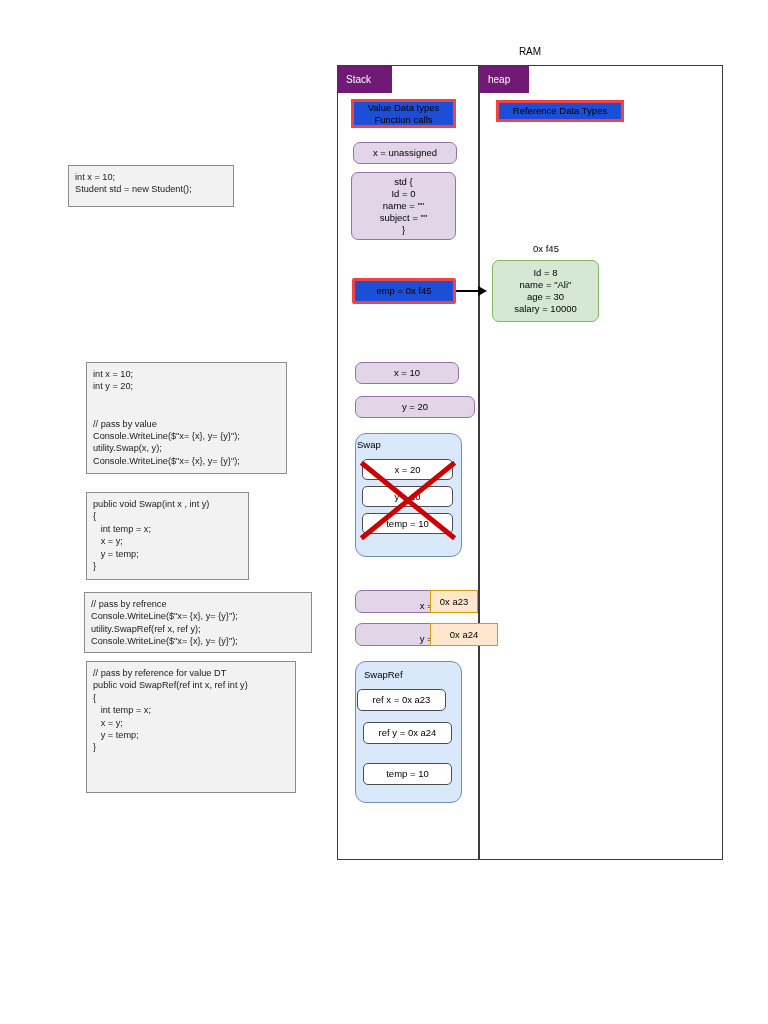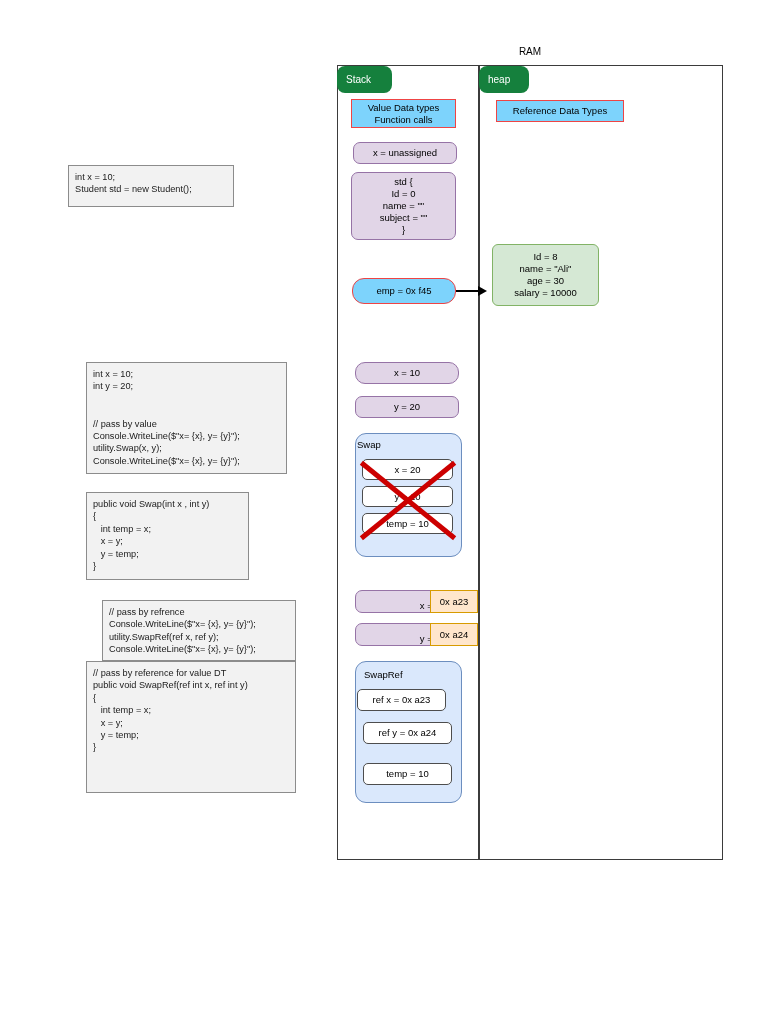--- a/index.html
+++ b/index.html
@@ -48,46 +48,45 @@
     box-sizing: border-box;
     background: #ffffff;
   }
   .ram-divider {
     position: absolute;
     width: 1.6px;
     background: #3b3b3b;
   }
   .section-tab {
     position: absolute;
-    background: #15803d;
+    background: #701a75;
     color: #ffffff;
     font-size: 10px;
     display: flex;
     align-items: center;
     padding-left: 9px;
     box-sizing: border-box;
-    border-radius: 8px;
   }
 
   
   .node {
     position: absolute;
     box-sizing: border-box;
     display: flex;
     flex-direction: column;
     align-items: center;
     justify-content: center;
     font-size: 9.5px;
     line-height: 12px;
     text-align: center;
     white-space: pre-line;
   }
   .n-red {
-    background: #7dd3fc;
-    border: 1px solid #ef4444;
+    background: #1d4ed8;
+    border: 3px solid #ef4444;
   }
   .n-purple {
     background: #e1d5e7;
     border: 1px solid #9673a6;
     border-radius: 7px;
   }
   .n-green {
     background: #d5e8d4;
     border: 1px solid #82b366;
     border-radius: 7px;
@@ -164,21 +163,21 @@
 utility.Swap(x, y);
 Console.WriteLine($"x= {x}, y= {y}");</div>
 
   <div class="code-box" style="left:86px; top:484px; width:163px; height:88px;margin-top:8px;">public void Swap(int x , int y)
 {
    int temp = x;
    x = y;
    y = temp;
 }</div>
 
-  <div class="code-box" style="left:102px; top:592px; width:194px; height:61px;margin-top:8px;">// pass by refrence
+  <div class="code-box" style="left:84px; top:592px; width:228px; height:61px;">// pass by refrence
 Console.WriteLine($"x= {x}, y= {y}");
 utility.SwapRef(ref x, ref y);
 Console.WriteLine($"x= {x}, y= {y}");</div>
 
   <div class="code-box" style="left:86px; top:661px; width:210px; height:132px;">// pass by reference for value DT
 public void SwapRef(ref int x, ref int y)
 {
    int temp = x;
    x = y;
    y = temp;
@@ -202,54 +201,54 @@
   <div class="node n-red" style="left:496px; top:100px; width:128px; height:22px;text-align:right;">Reference Data Types</div>
 
   <div class="node n-purple" style="left:353px; top:142px; width:104px; height:22px;">x  = unassigned</div>
 
   <div class="node n-purple" style="left:351px; top:172px; width:105px; height:68px;">std {
 Id = 0
 name = ""
 subject = ""
 }</div>
 
-  <div class="node n-red" style="left:352px; top:278px; width:104px; height:26px; border-radius:12px;">emp =  0x f45</div>
+  <div class="node n-red" style="left:352px; top:278px; width:104px; height:26px; border-radius:2px;">emp =  0x f45</div>
 
   <div class="arrow-line" style="left:456px; top:290px; width:22px;"></div>
   <div class="arrow-head" style="left:478px; top:286px;"></div>
 
-  <div class="node n-purple" style="left:355px; top:362px; width:104px; height:22px;border-radius:10px;">x = 10</div>
-
-  <div class="node n-purple" style="left:355px; top:396px; width:104px; height:22px;">y = 20</div>
+  <div class="node n-purple" style="left:355px; top:362px; width:104px; height:22px;">x = 10</div>
+
+  <div class="node n-purple" style="left:355px; top:396px; width:120px; height:22px;">y = 20</div>
 
   <div class="n-blue-container" style="position:absolute; left:355px; top:433px; width:105px; height:122px;"></div>
   <div class="frame-label" style="left:357px; top:439px;">Swap</div>
 
   <div class="node n-white" style="left:362px; top:459px; width:91px; height:21px;">x = 20</div>
   <div class="node n-white" style="left:362px; top:486px; width:91px; height:21px;">y = 10</div>
   <div class="node n-white" style="left:362px; top:513px; width:91px; height:21px;">temp = 10</div>
 
   <div class="xmark" style="left:348px; top:448px; width:120px; height:100px;">
     <i style="transform:rotate(39deg);"></i>
     <i style="transform:rotate(-39deg);"></i>
   </div>
 
   <div class="node n-purple" style="left:355px; top:590px; width:100px; height:23px; align-items:flex-end; padding-right:8px; flex-direction:row; justify-content:flex-end;">x = 20</div>
   <div class="node n-orange" style="left:430px; top:590px; width:48px; height:23px;">0x a23</div>
 
   <div class="node n-purple" style="left:355px; top:623px; width:100px; height:23px; align-items:flex-end; padding-right:8px; flex-direction:row; justify-content:flex-end;">y = 10</div>
-  <div class="node n-orange" style="left:430px; top:623px; width:48px; height:23px;">0x a24</div>
+  <div class="node n-orange" style="left:430px; top:623px; width:68px; height:23px;">0x a24</div>
 
   <div class="n-blue-container" style="position:absolute; left:355px; top:661px; width:105px; height:140px;"></div>
   <div class="frame-label" style="left:364px; top:669px;">SwapRef</div>
 
   <div class="node n-white" style="left:357px; top:689px; width:89px; height:22px;">ref x =  0x a23</div>
   <div class="node n-white" style="left:363px; top:722px; width:89px; height:22px;">ref y =  0x a24</div>
   <div class="node n-white" style="left:363px; top:763px; width:89px; height:22px;">temp = 10</div>
 
   <div class="addr-label" style="left:496px; top:243px; width:100px;">0x f45</div>
 
-  <div class="node n-green" style="left:492px; top:244px; width:107px; height:62px;border-radius:6px;">Id = 8
+  <div class="node n-green" style="left:492px; top:260px; width:107px; height:62px;">Id = 8
 name = "Ali"
 age = 30
 salary = 10000</div>
 
 </div>
 
 </body></html>

